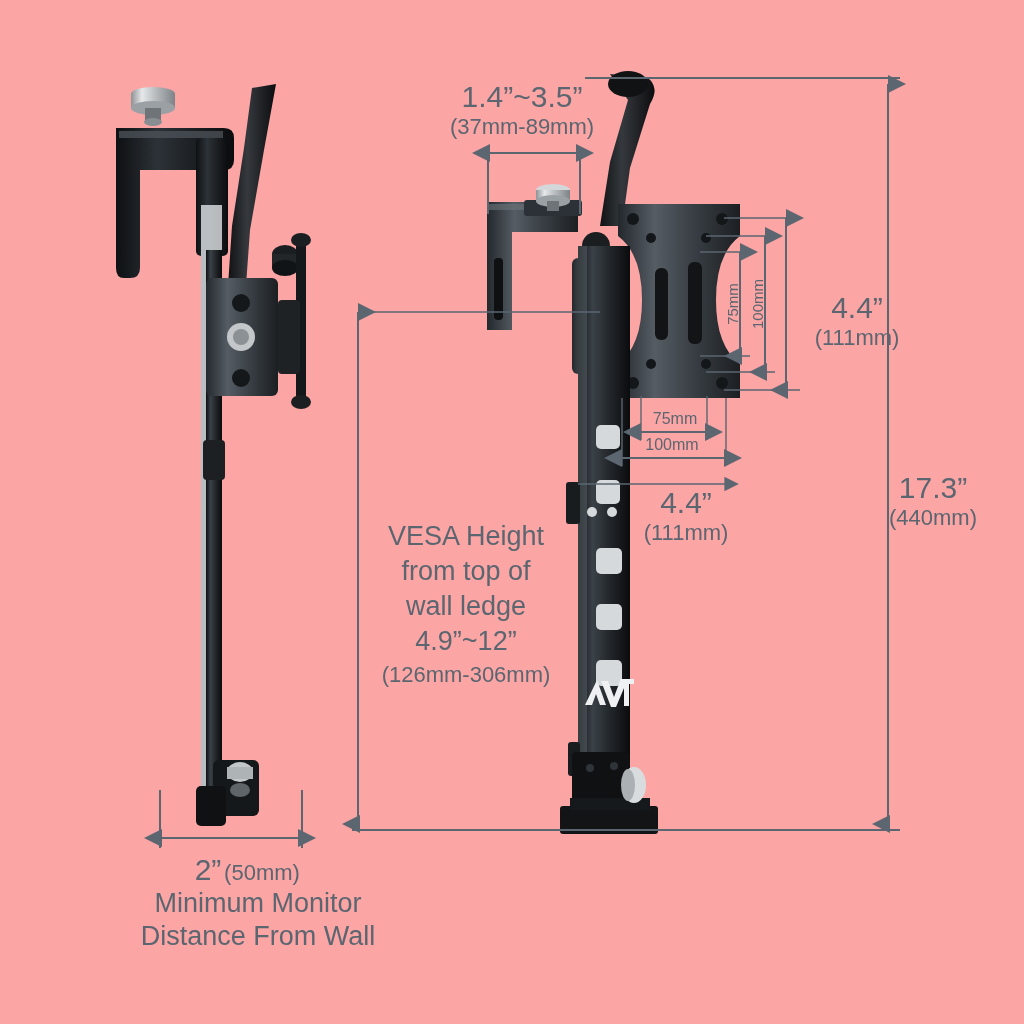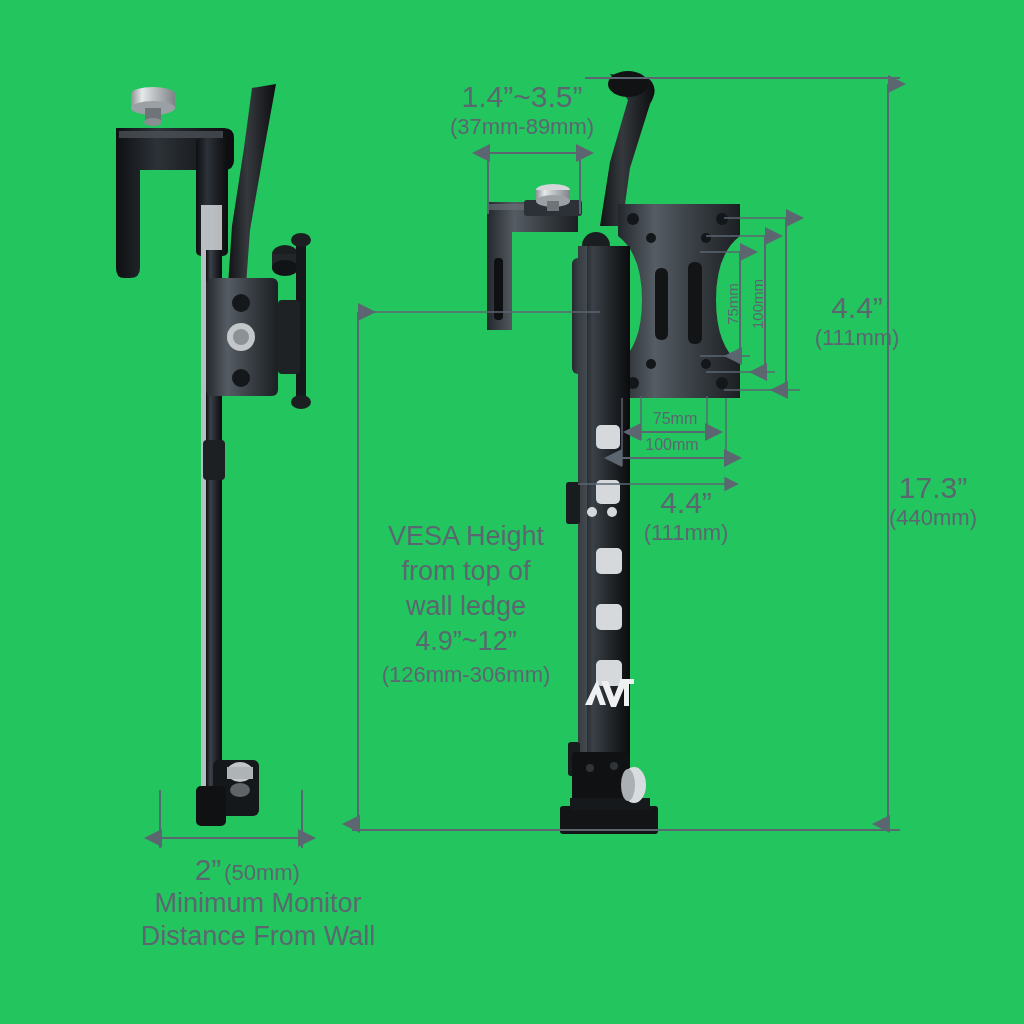--- a/index.html
+++ b/index.html
@@ -1,17 +1,17 @@
 <!DOCTYPE html>
 <html><head>
 <meta charset="utf-8">
 <style>
   html,body{margin:0;padding:0;background:#ffffff;}
   body{width:1024px;height:1024px;font-family:"Liberation Sans",sans-serif;}
-  #stage{position:relative;width:1024px;height:1024px;background:#22c55e;overflow:hidden;}
+  #stage{position:relative;width:1024px;height:1024px;background:#fca5a5;overflow:hidden;}
   svg.layer{position:absolute;left:0;top:0;width:1024px;height:1024px;}
   .dimtext{fill:#5b6670;font-family:"Liberation Sans",sans-serif;text-anchor:middle;}
   .t-big{font-size:30px;}
   .t-sm{font-size:22px;}
   .t-tiny{font-size:16px;}
   .t-vert{font-size:15px;}
   .t-cap{font-size:27px;}
 </style>
 </head>
 <body>

